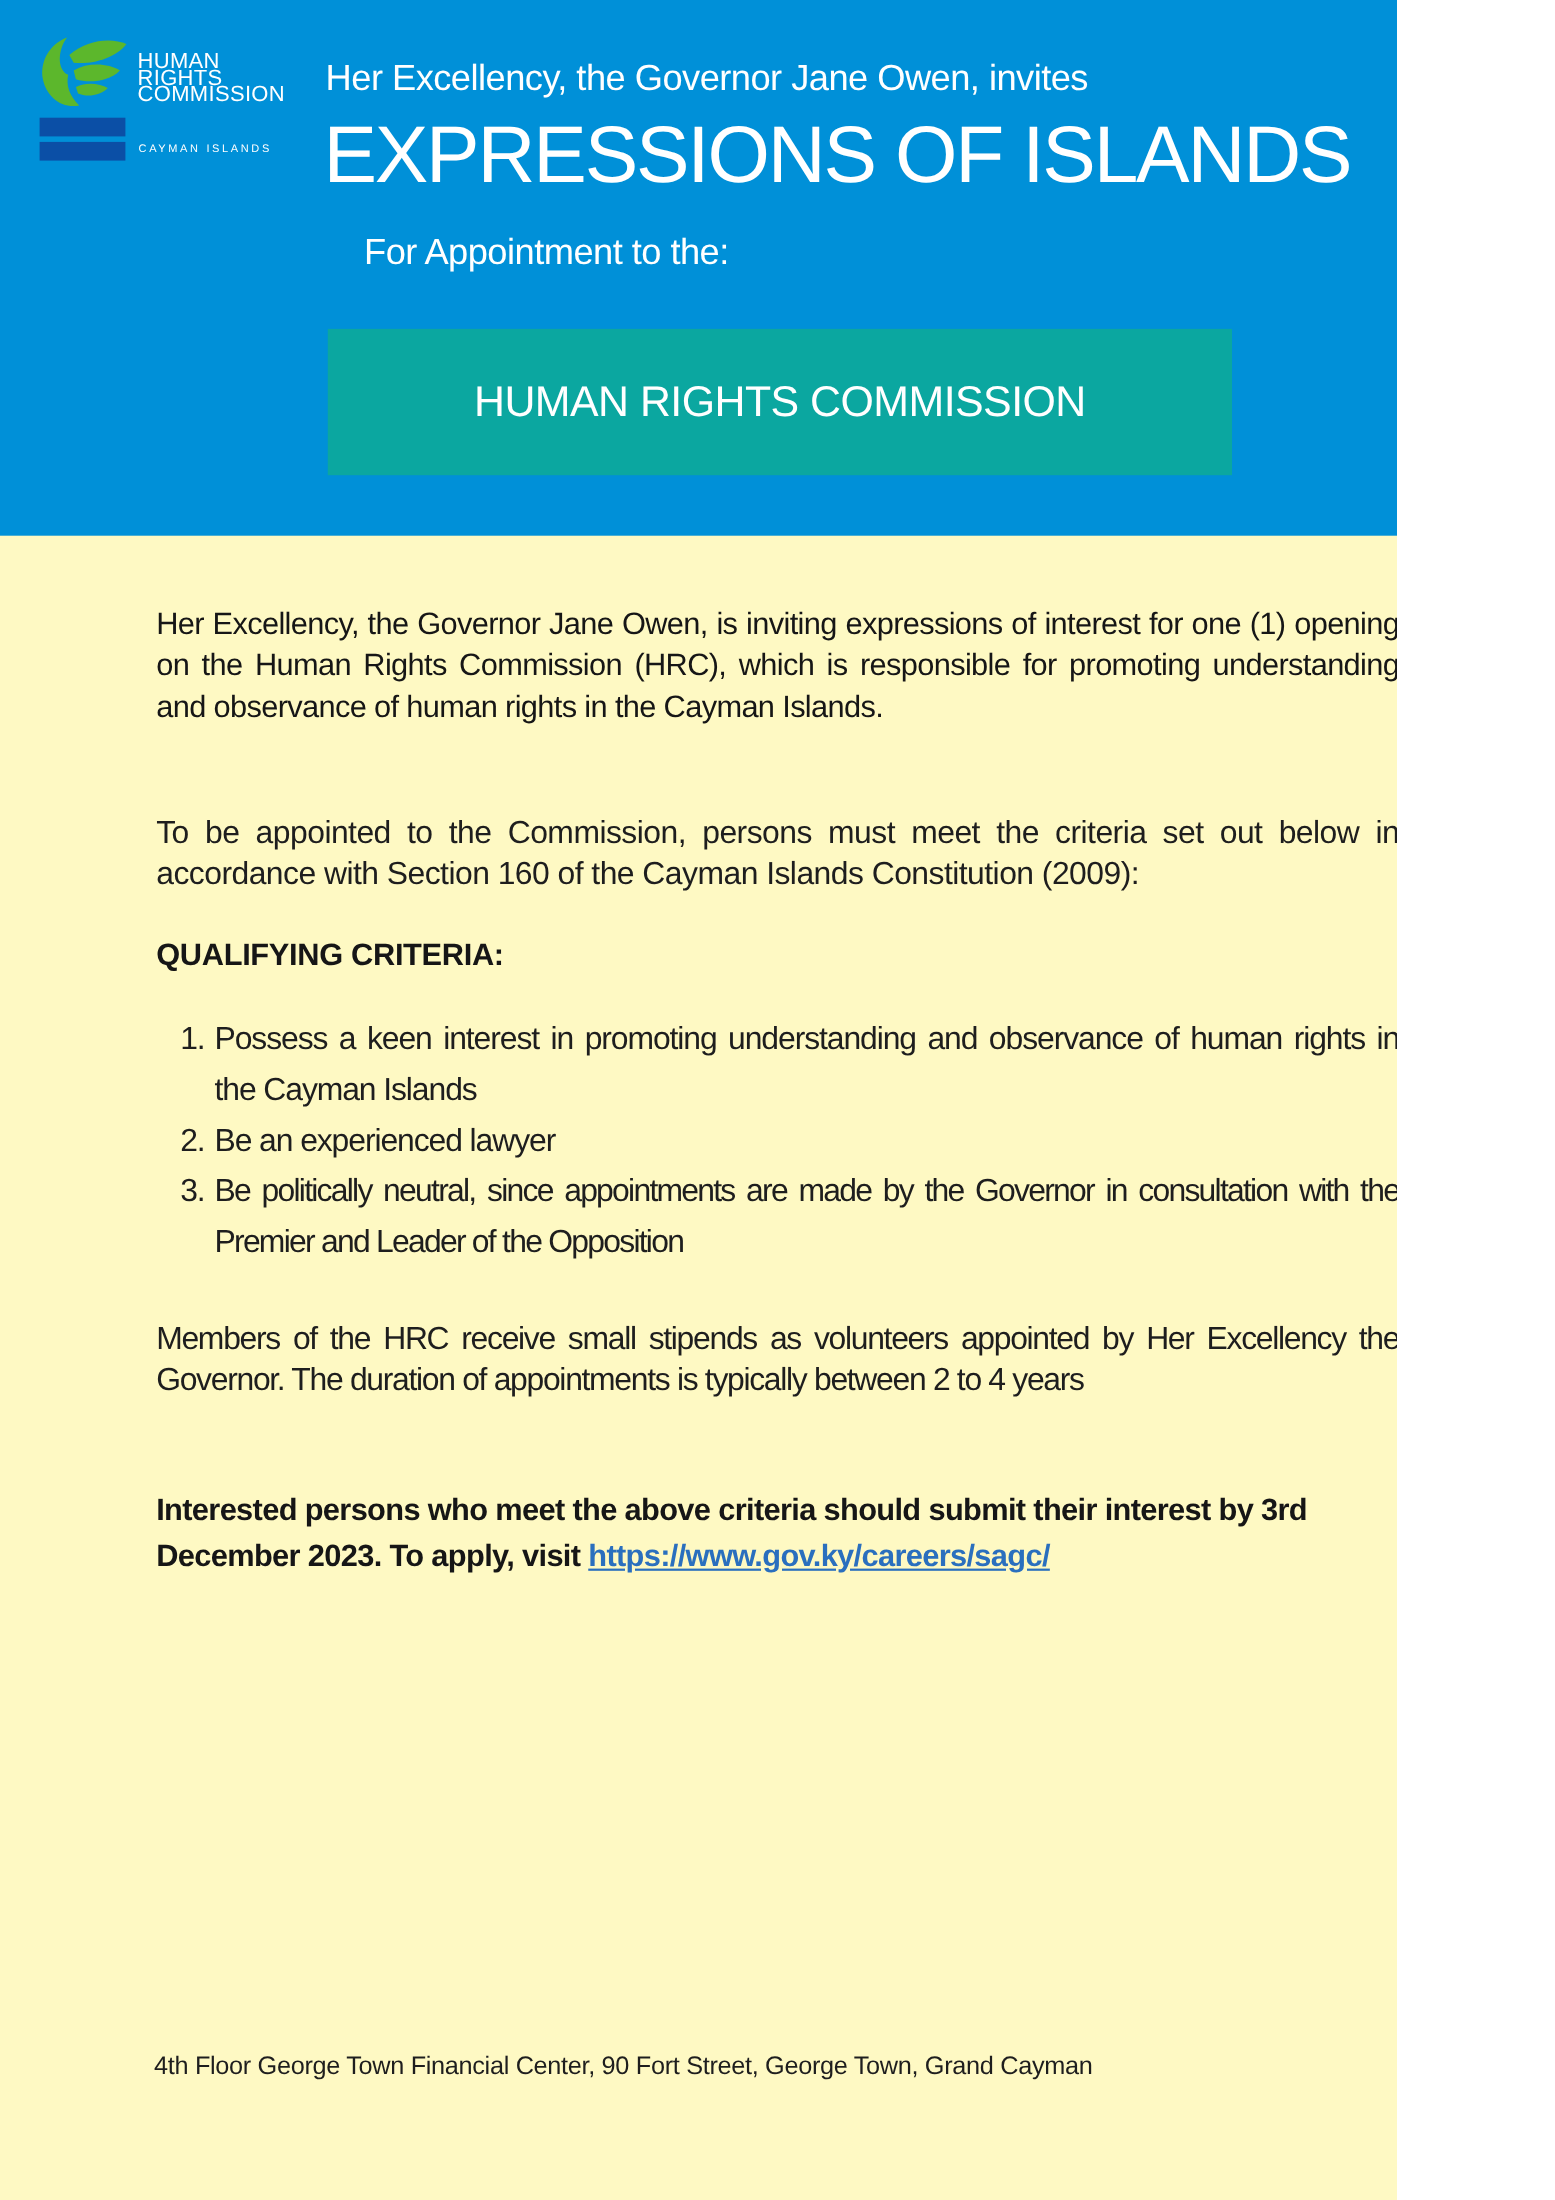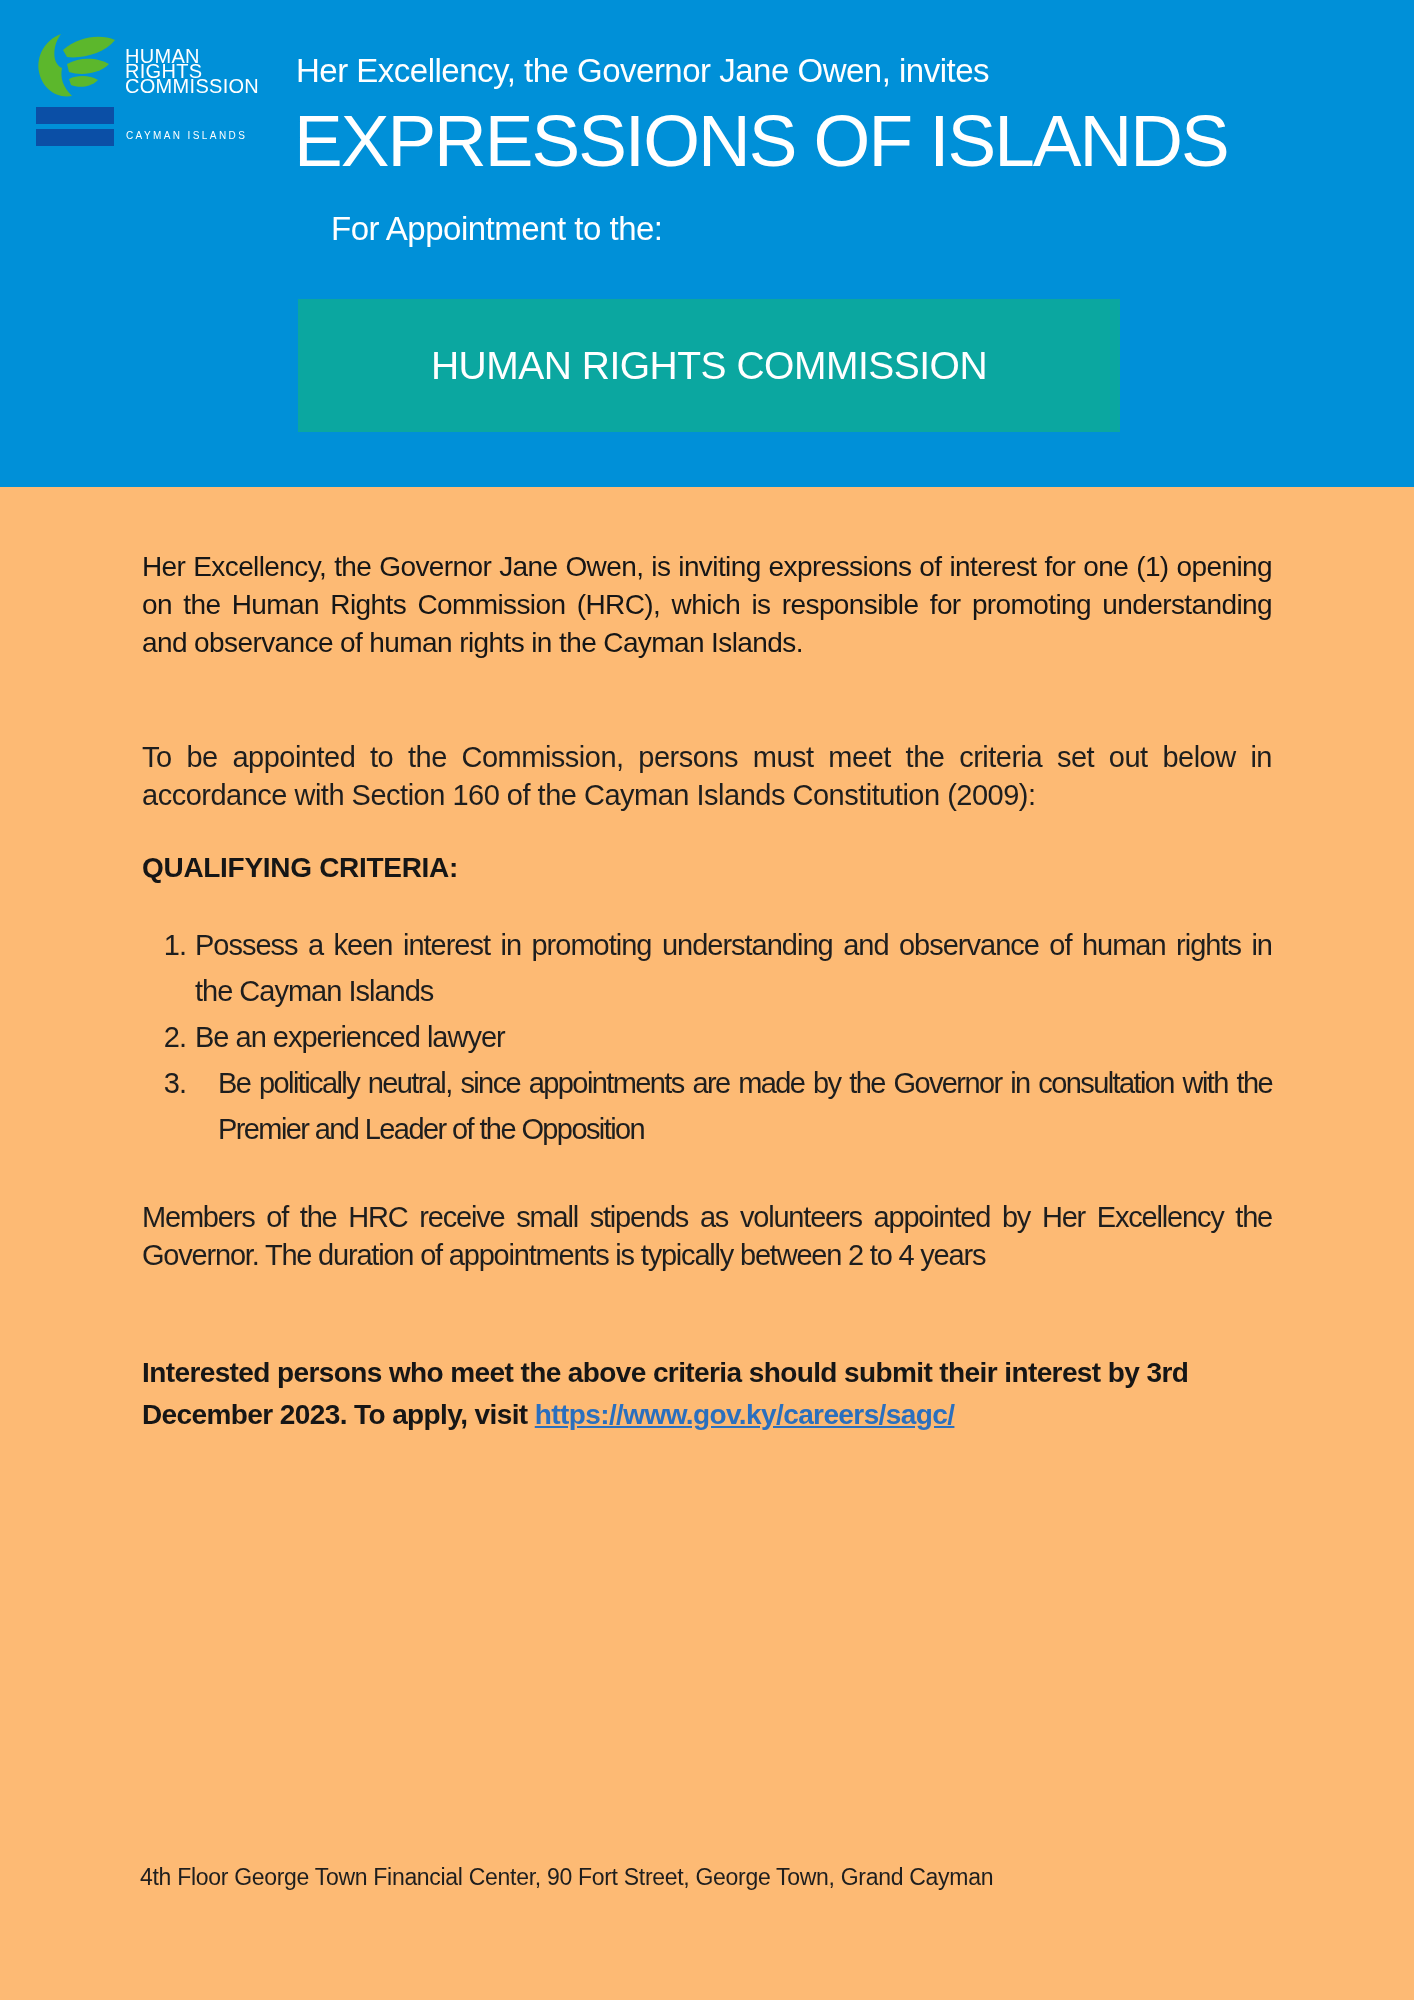--- a/index.html
+++ b/index.html
@@ -1,20 +1,20 @@
 <!DOCTYPE html>
 <html><head>
 <meta charset="utf-8">
 <style>
   html, body { margin: 0; padding: 0; background: #ffffff; }
   .page {
     position: relative;
-    width: 1414px;
+    width: 1270px;
     height: 2000px;
-    background: #fdba74;
+    background: #fef9c3;
     overflow: hidden;
     font-family: "Liberation Sans", "DejaVu Sans", sans-serif;
     color: #161616;
   }
 
   
   .header {
     position: absolute;
     left: 0; top: 0;
     width: 1414px; height: 487px;
@@ -77,21 +77,21 @@
     top: 852px;
     font-size: 28px; font-weight: 700; letter-spacing: -0.3px;
   }
   .criteria {
     top: 922px;
     font-size: 29px; letter-spacing: -1px; line-height: 46px; color: #1e1e1e;
   }
   .crit-item { display: flex; align-items: flex-start; }
   .crit-num { width: 44px; min-width: 44px; text-align: right; padding-right: 9px; }
   .crit-text { flex: 1; text-align: justify; }
-  .crit-item:nth-child(3) .crit-text { letter-spacing: -1.6px; margin-left: 23px; }
+  .crit-item:nth-child(3) .crit-text { letter-spacing: -1.6px; }
   .p3 {
     top: 1198px;
     font-size: 29px; font-weight: 400; letter-spacing: -1.2px; line-height: 38px;
     color: #1e1e1e;
   }
   .p4 {
     top: 1352px;
     font-size: 28px; font-weight: 700; letter-spacing: -0.6px; line-height: 42px;
     text-align: left;
   }

